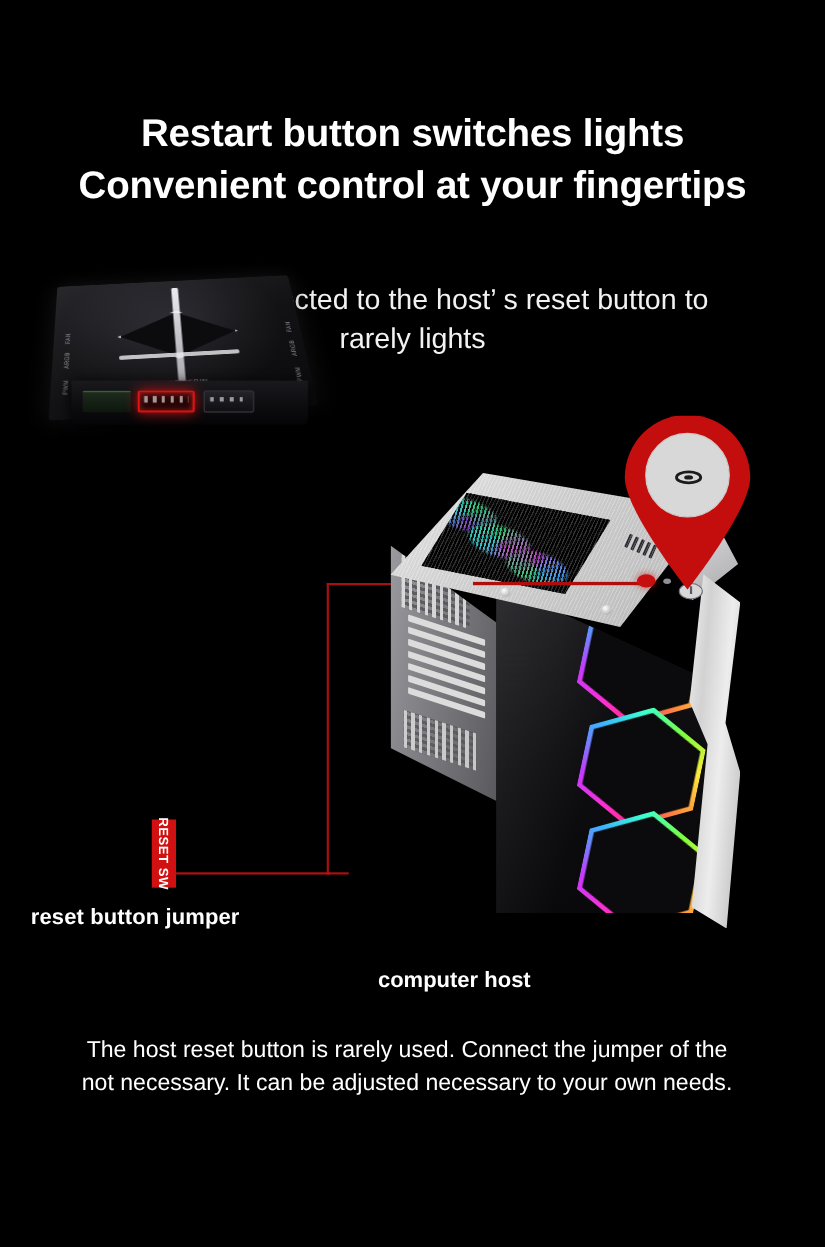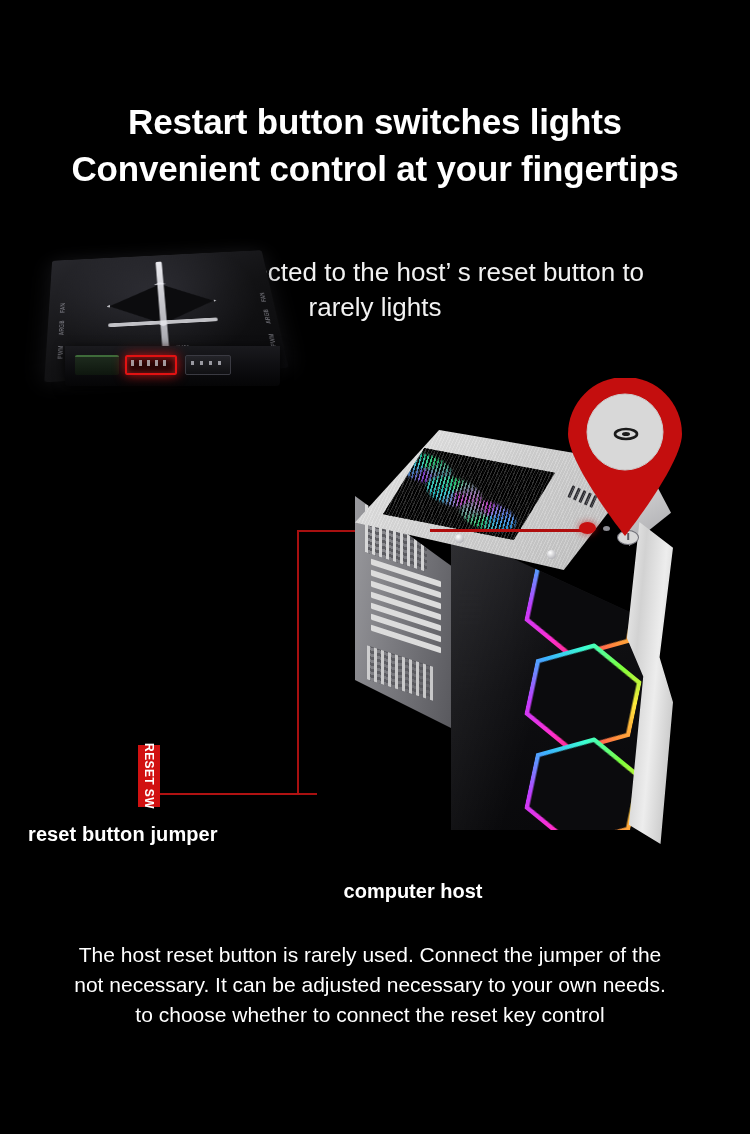--- a/index.html
+++ b/index.html
@@ -500,16 +500,15 @@
     </svg>
 
   </div>
 
   <div class="cap-jumper">reset button jumper</div>
   <div class="cap-host">computer host</div>
 
   <div class="footer">
     <span class="l">The host reset button is rarely used. Connect the jumper of the</span>
     <span class="l">not necessary. It can be adjusted necessary to your own needs.</span>
-    <span class="l">to choose whether to connect the reset key control</span>
   </div>
 
 </div>
 
 </body></html>

